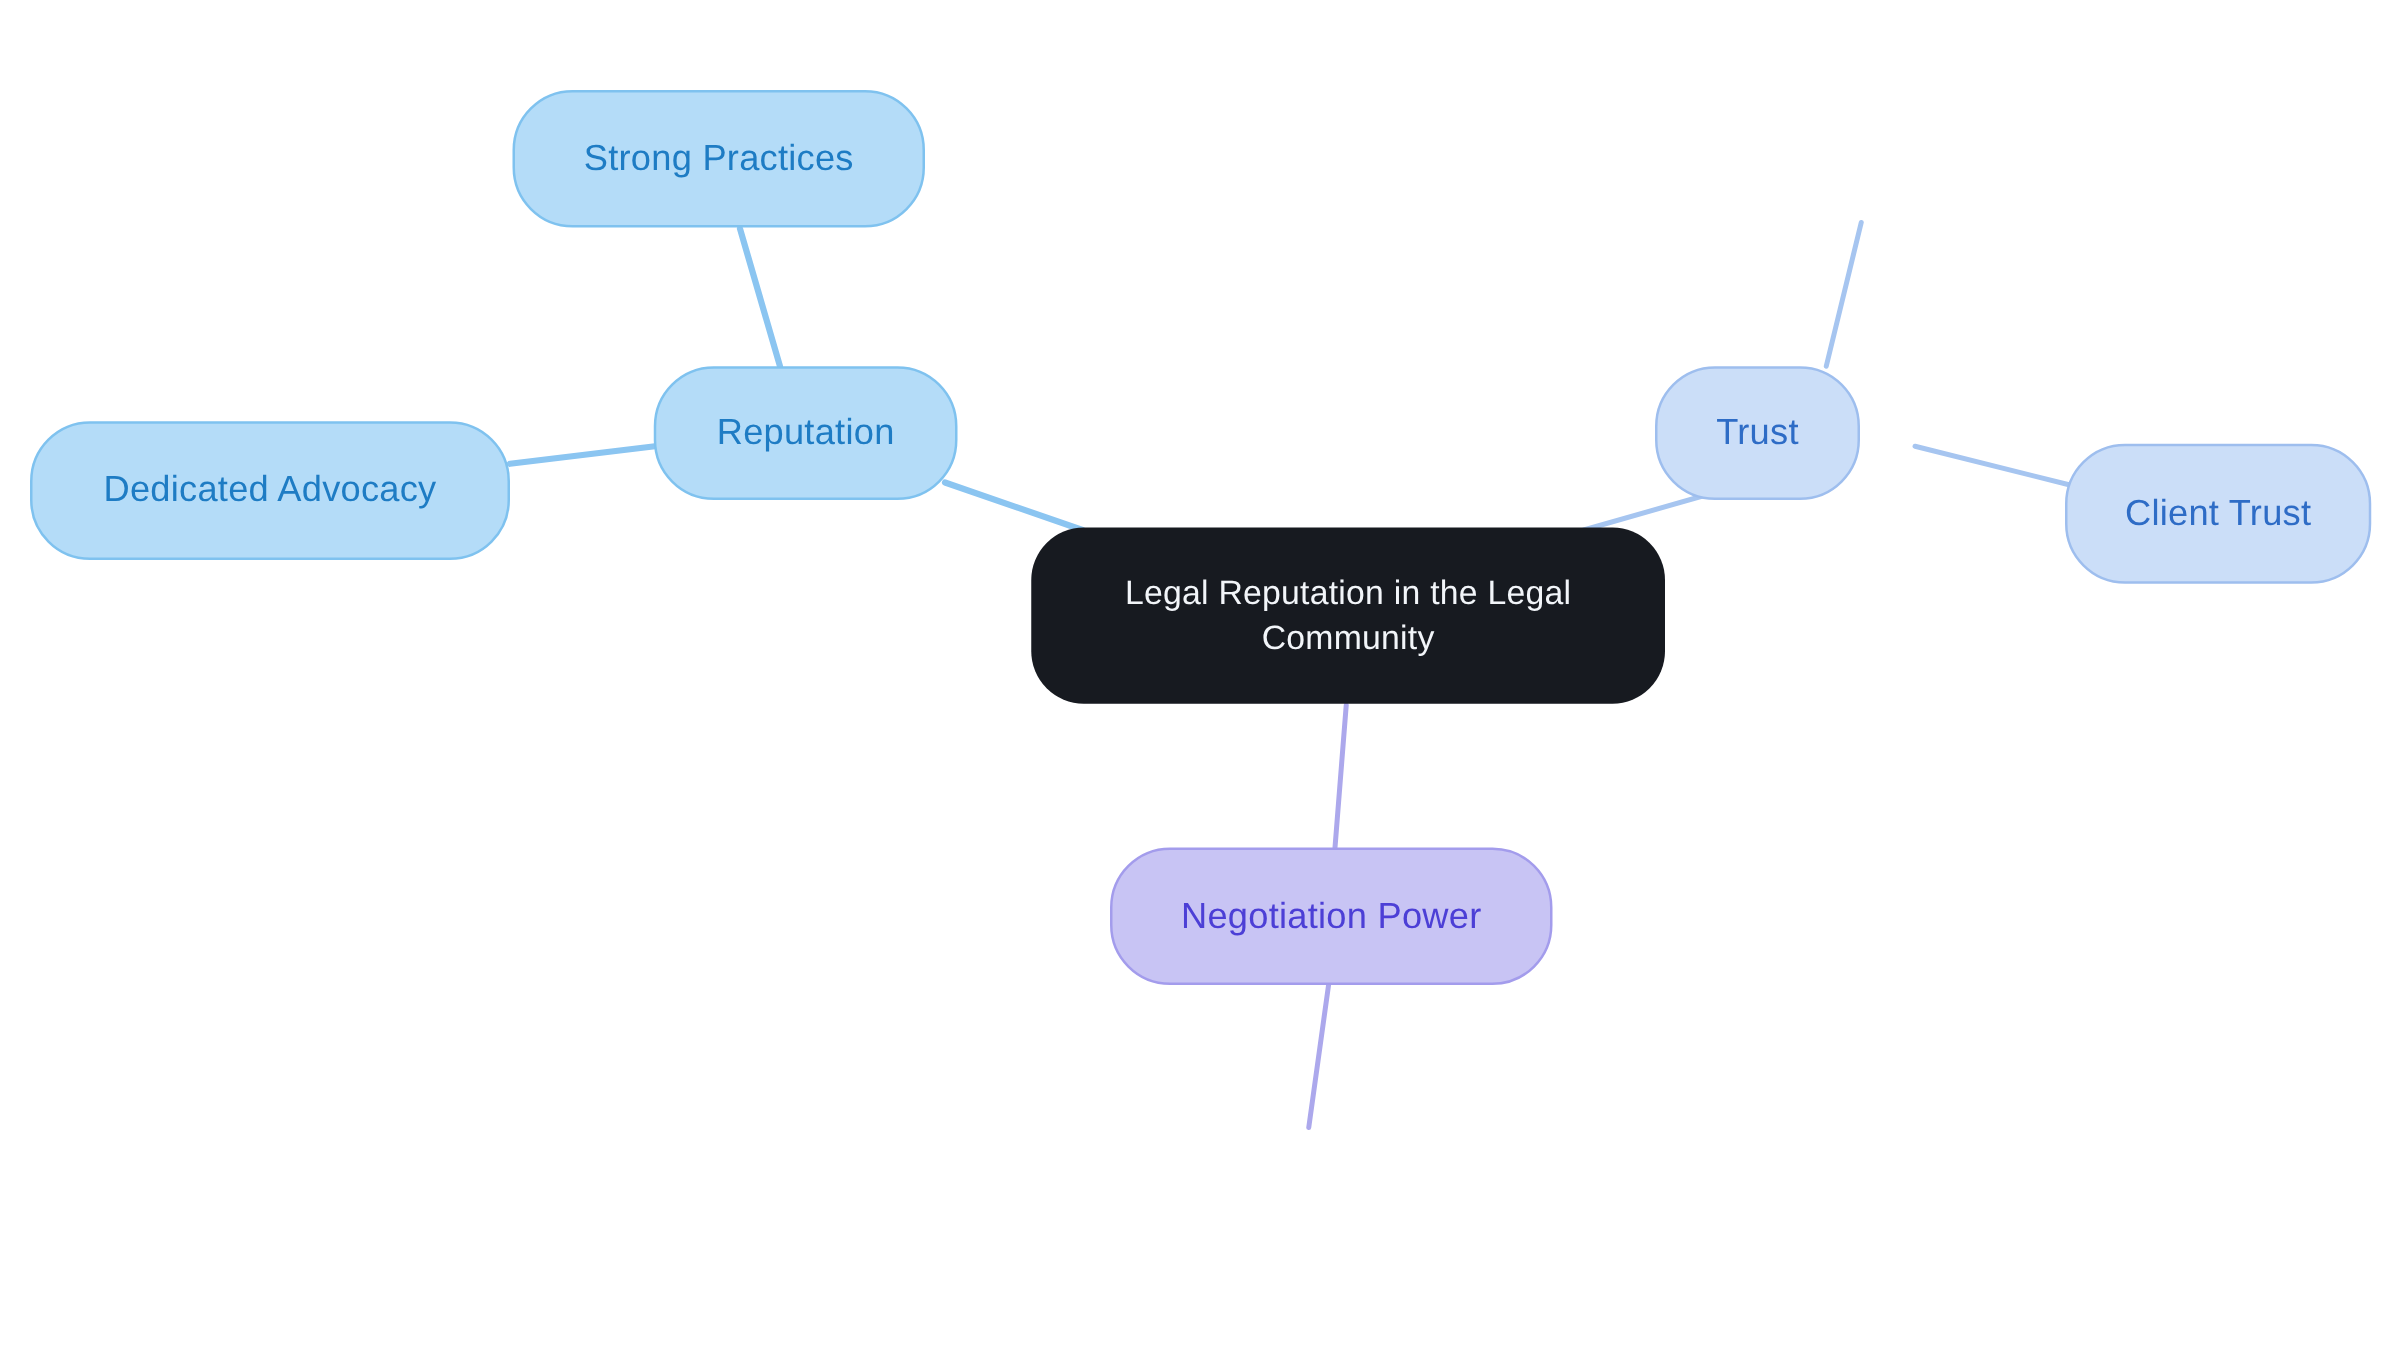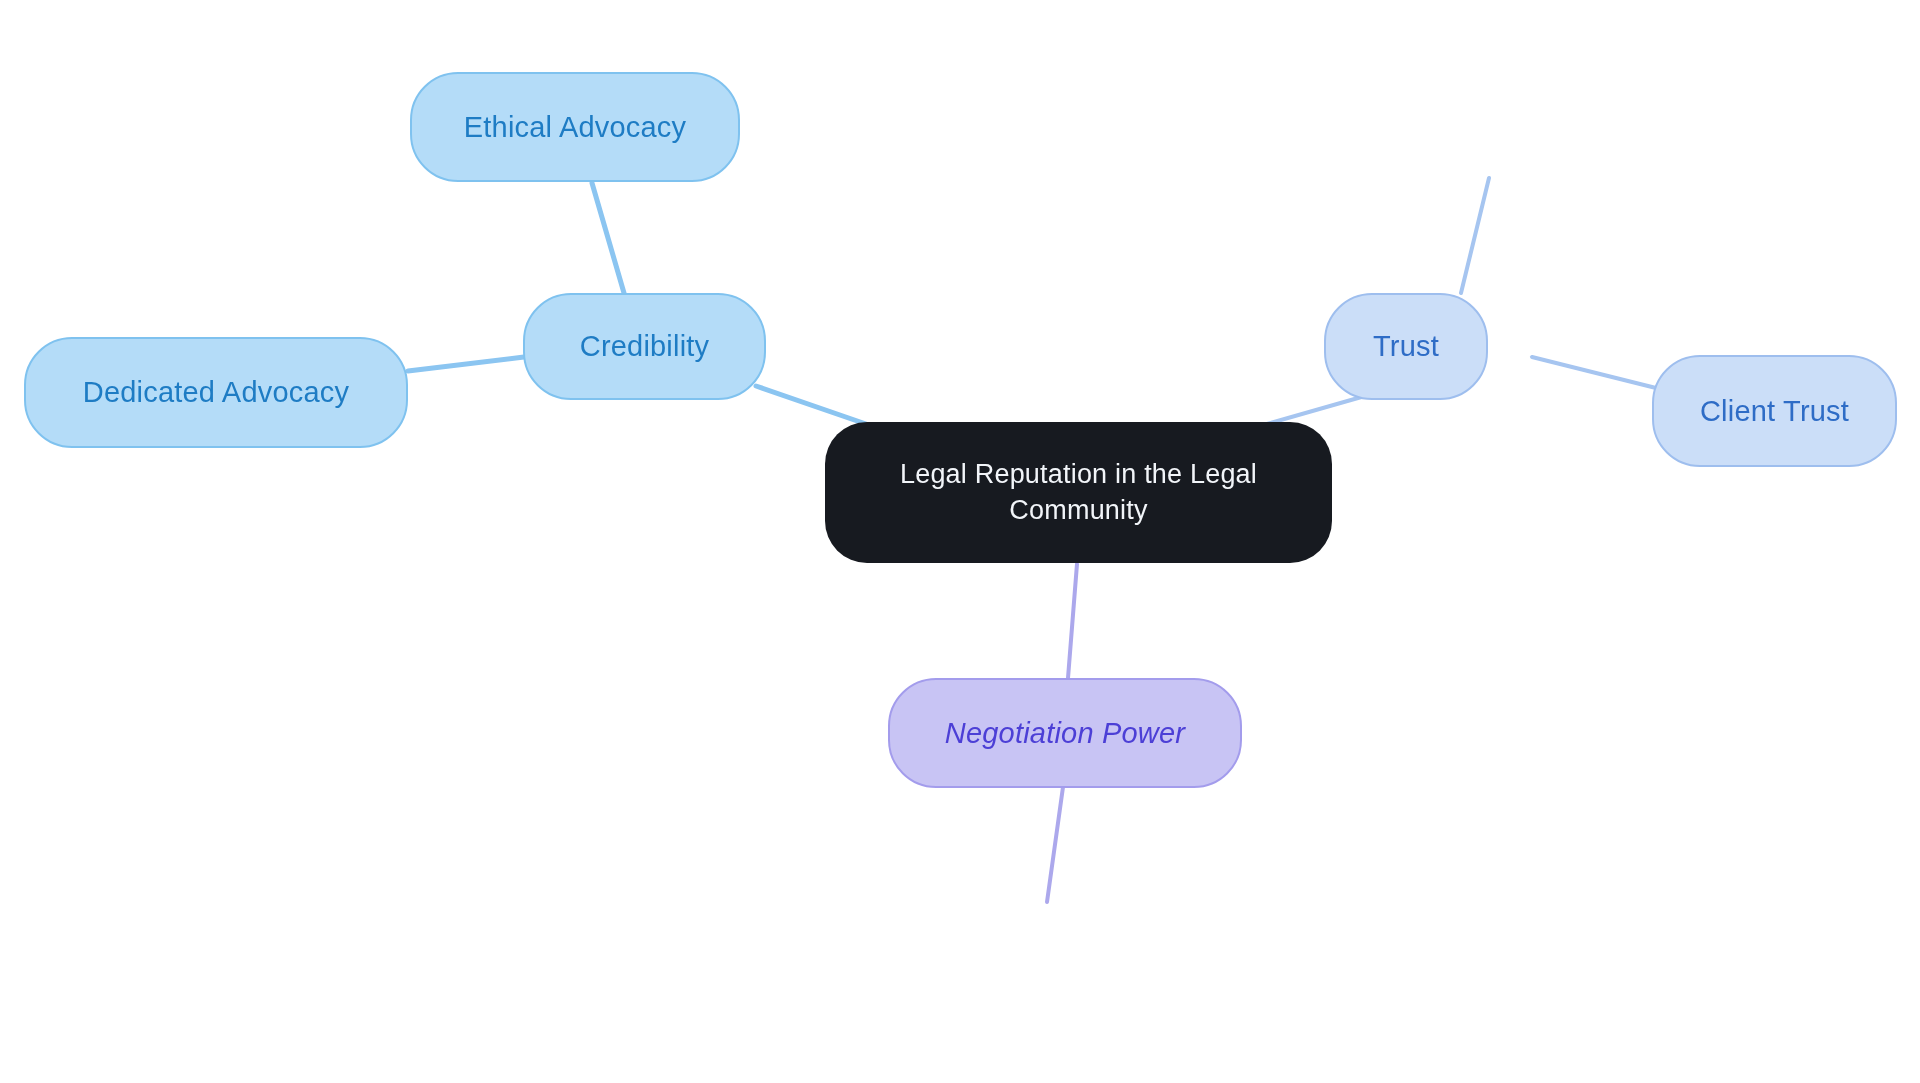--- a/index.html
+++ b/index.html
@@ -18,21 +18,21 @@
   .edge-sky {stroke:var(--sky-edge); stroke-width:5;  stroke-linecap:round;}
   .edge-peri{stroke:var(--peri-edge);stroke-width:4;  stroke-linecap:round;}
   .edge-lav {stroke:var(--lav-edge); stroke-width:4;  stroke-linecap:round;}
   .node{
     position:absolute;display:flex;align-items:center;justify-content:center;
     text-align:center;white-space:nowrap;border-radius:48px;border:2px solid transparent;
     font-size:29px;letter-spacing:0.2px;cursor:pointer;
   }
   .node.sky {background:var(--sky-fill); border-color:var(--sky-border); color:var(--sky-text);}
   .node.peri{background:var(--peri-fill);border-color:var(--peri-border);color:var(--peri-text);}
-  .node.lav {background:var(--lav-fill); border-color:var(--lav-border); color:var(--lav-text);font-style:italic;}
+  .node.lav {background:var(--lav-fill); border-color:var(--lav-border); color:var(--lav-text);}
   .node.root{
     background:var(--root-fill);color:var(--root-text);border:none;border-radius:42px;
     font-size:27px;line-height:1.3;white-space:normal;padding:0 28px;
   }
 </style>
 </head>
 <body>
 
 <div class="canvas">
 
@@ -40,25 +40,25 @@
     <line class="edge-sky" x1="592" y1="183" x2="624" y2="293"></line>
     <line class="edge-sky" x1="408" y1="371" x2="524" y2="357"></line>
     <line class="edge-sky" x1="756" y1="386" x2="866" y2="424"></line>
     <line class="edge-peri" x1="1489" y1="178" x2="1461" y2="293"></line>
     <line class="edge-peri" x1="1379" y1="392" x2="1267" y2="424"></line>
     <line class="edge-peri" x1="1532" y1="357" x2="1656" y2="388"></line>
     <line class="edge-lav" x1="1077" y1="564" x2="1068" y2="678"></line>
     <line class="edge-lav" x1="1063" y1="787" x2="1047" y2="902"></line>
   </svg>
 
-  <div class="node sky" style="left:410px;top:72px;width:330px;height:110px">Ethical Advocacy</div>
+  <div class="node sky" style="left:410px;top:72px;width:330px;height:110px">Strong Practices</div>
 
   <div class="node sky" style="left:24px;top:337px;width:384px;height:111px">Dedicated Advocacy</div>
 
-  <div class="node sky" style="left:523px;top:293px;width:243px;height:107px">Credibility</div>
+  <div class="node sky" style="left:523px;top:293px;width:243px;height:107px">Reputation</div>
 
 
   <div class="node peri" style="left:1324px;top:293px;width:164px;height:107px">Trust</div>
 
   <div class="node peri" style="left:1652px;top:355px;width:245px;height:112px">Client Trust</div>
 
   <div class="node root" style="left:825px;top:422px;width:507px;height:141px">Legal Reputation in the Legal Community</div>
 
   <div class="node lav" style="left:888px;top:678px;width:354px;height:110px">Negotiation Power</div>
 

